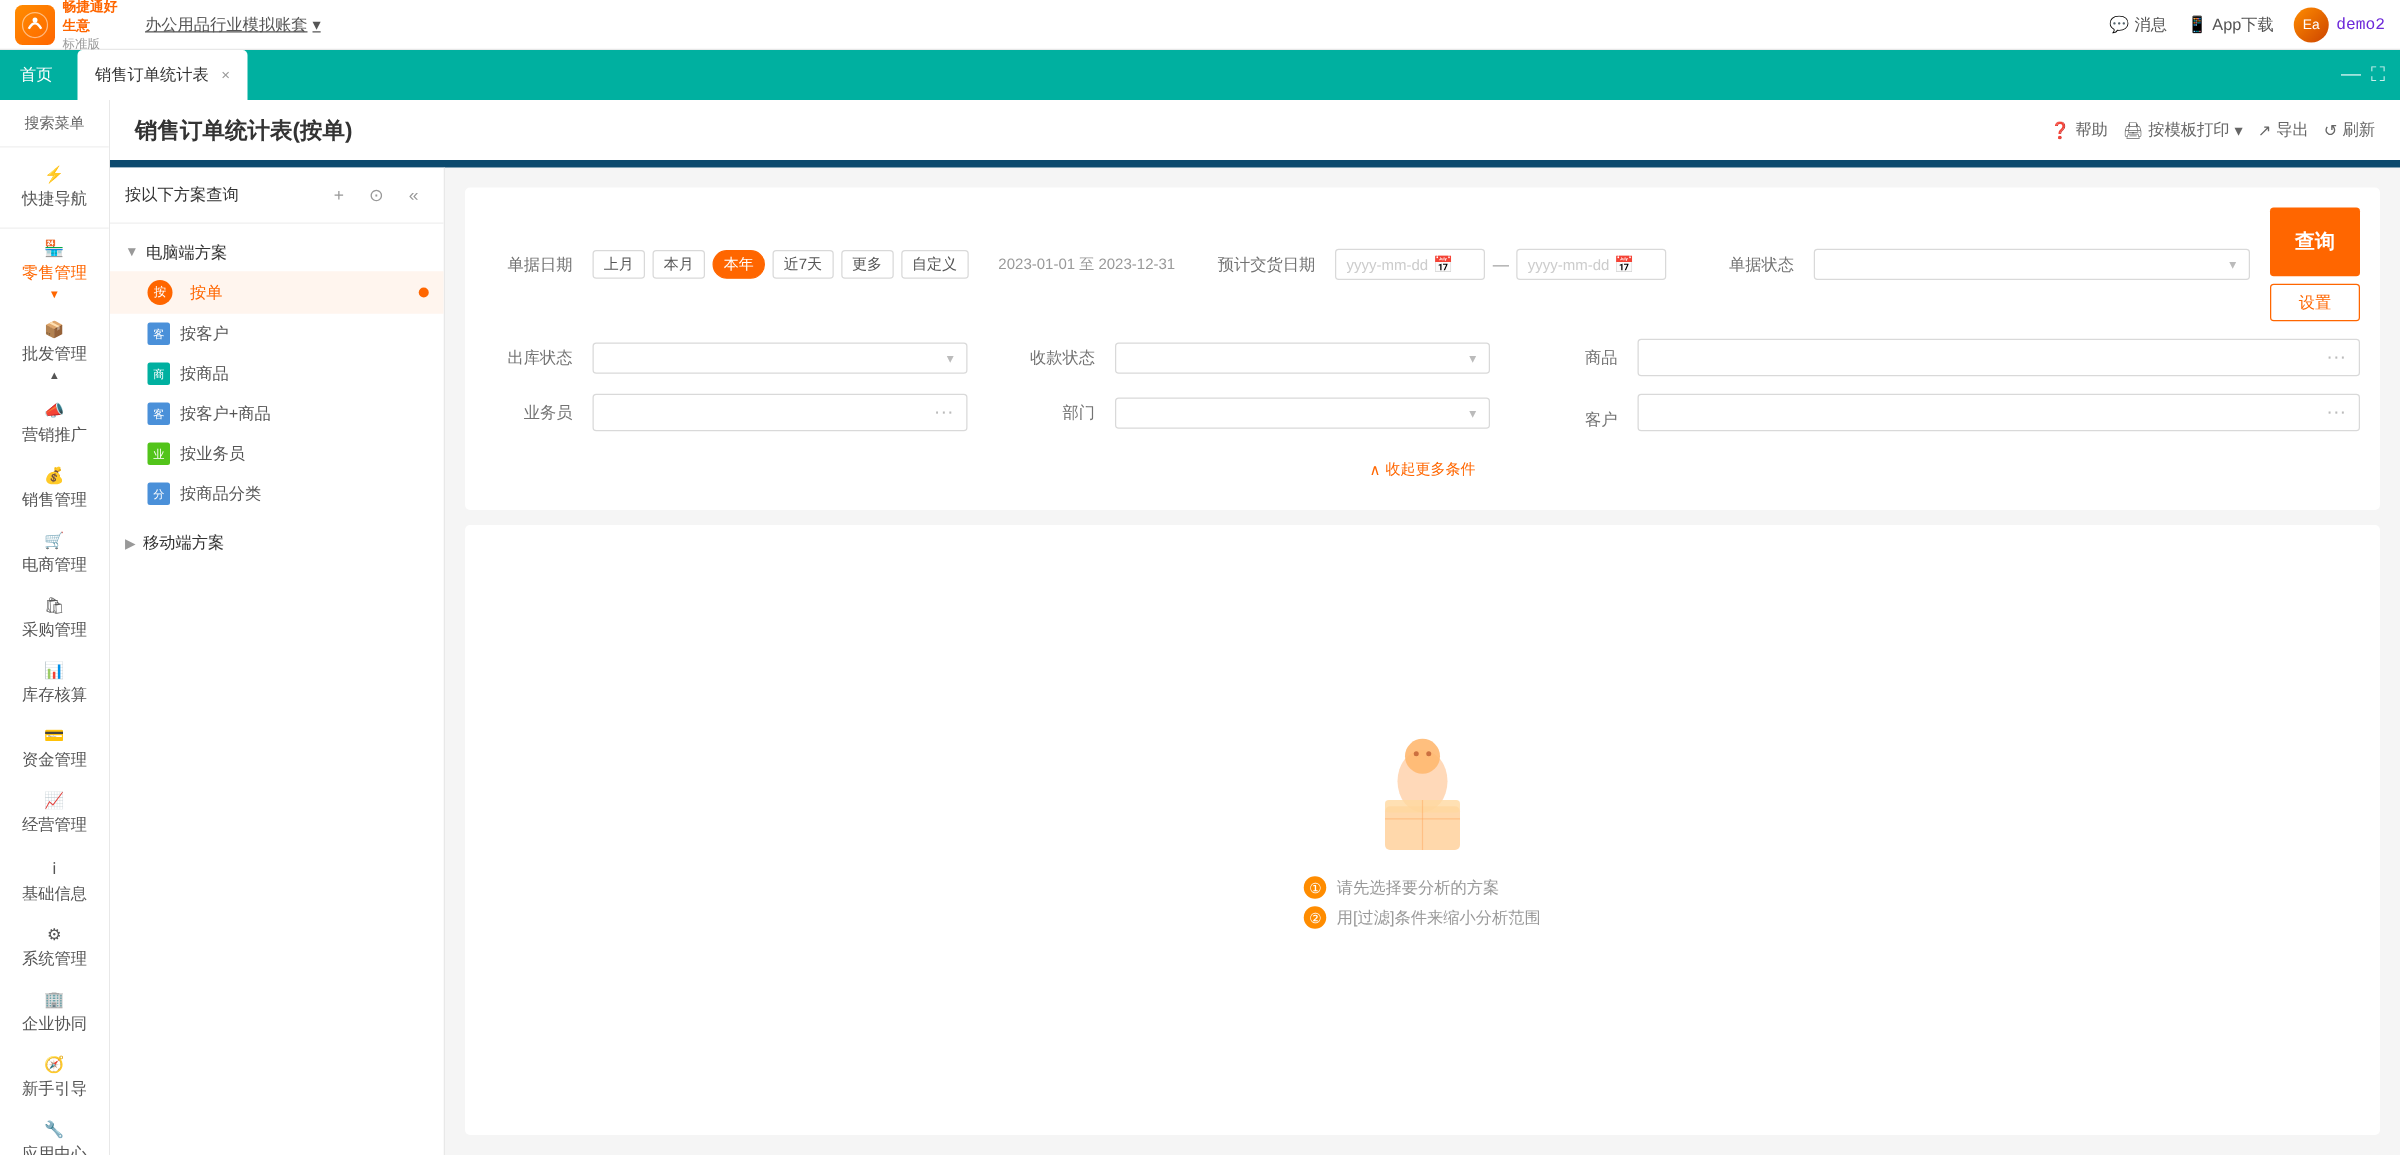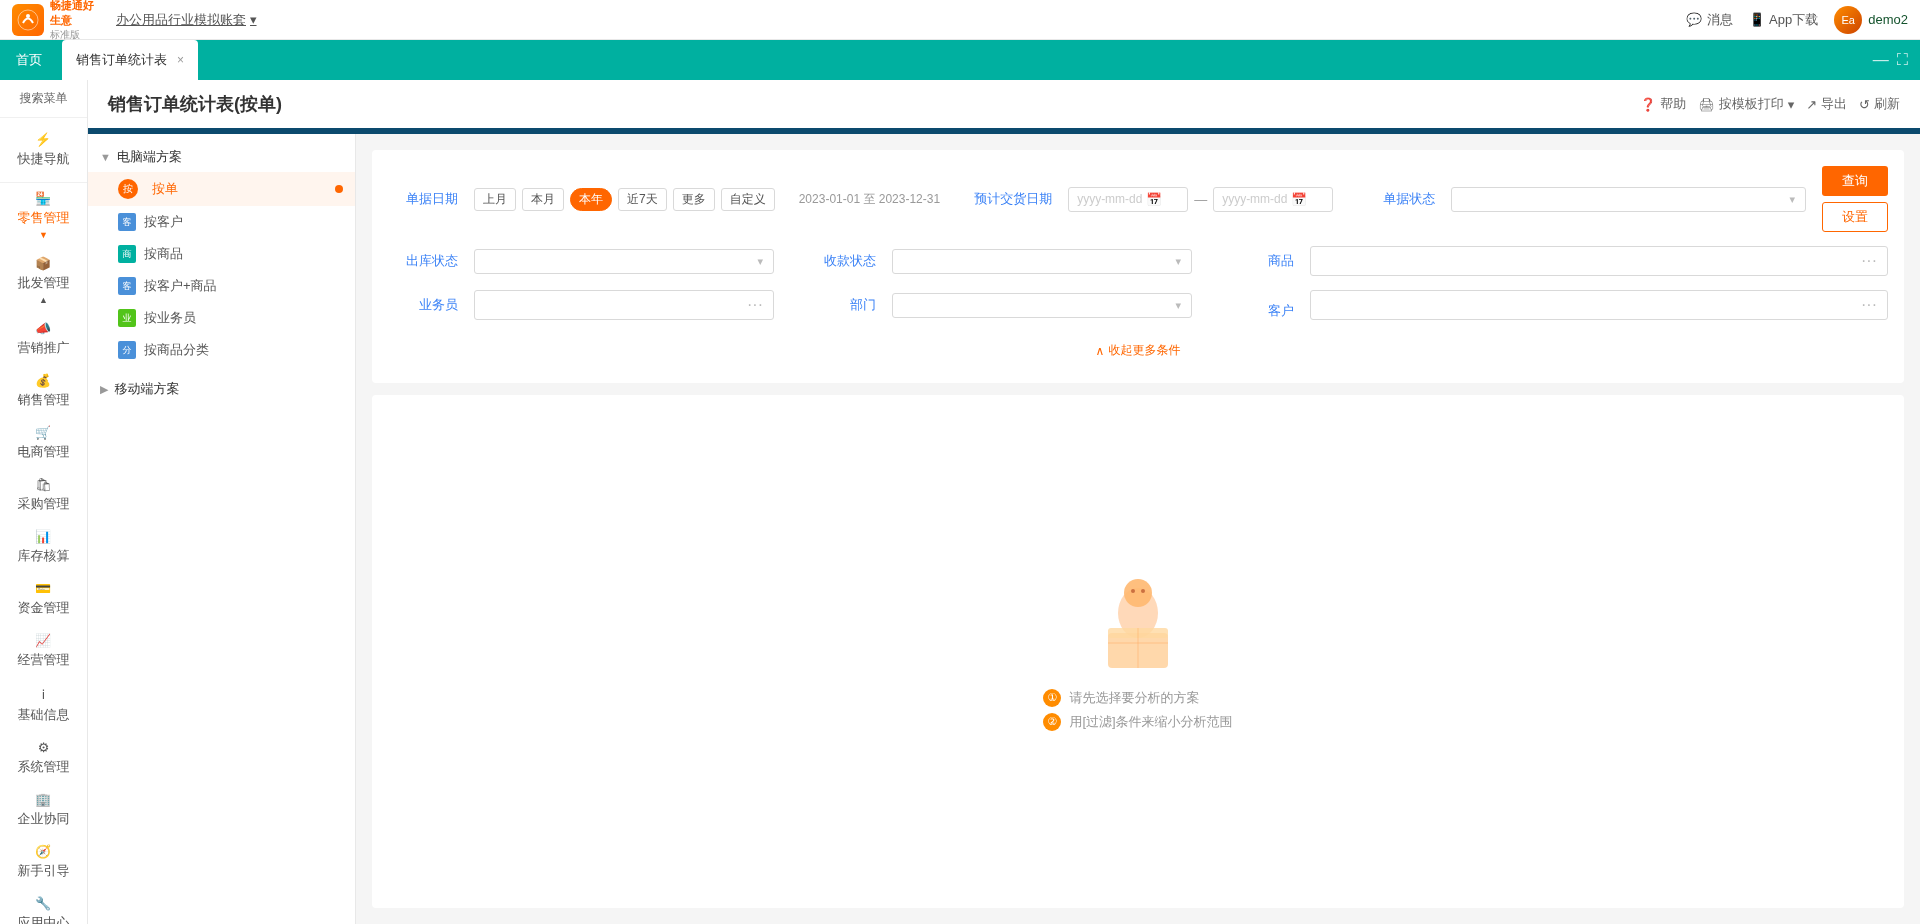--- a/index.html
+++ b/index.html
@@ -7,21 +7,21 @@
 
     
     .topbar { height: 40px; background: #fff; display: flex; align-items: center; padding: 0 12px; border-bottom: 1px solid #e8e8e8; flex-shrink: 0; }
     .topbar-logo { display: flex; align-items: center; gap: 6px; width: 88px; }
     .logo-icon { width: 32px; height: 32px; background: linear-gradient(135deg, #ff8c00, #ff6600); border-radius: 6px; display: flex; align-items: center; justify-content: center; color: #fff; font-size: 10px; font-weight: bold; flex-shrink: 0; }
     .topbar-app-selector { display: flex; align-items: center; gap: 4px; margin-left: 8px; color: #555; font-size: 13px; cursor: pointer; padding: 4px 8px; border-radius: 4px; text-decoration: underline; }
     .topbar-spacer { flex: 1; }
     .topbar-actions { display: flex; align-items: center; gap: 16px; }
     .topbar-action { display: flex; align-items: center; gap: 4px; color: #555; font-size: 13px; cursor: pointer; }
     .user-avatar { width: 28px; height: 28px; border-radius: 50%; background: linear-gradient(135deg, #ff8c00, #cc4400); display: flex; align-items: center; justify-content: center; color: #fff; font-size: 11px; overflow: hidden; }
-    .user-name { font-size: 13px; color: #14532d; }
+    .user-name { font-size: 13px; color: #6d28d9; font-family: Liberation Mono, monospace; }
 
     
     .tabbar { height: 40px; background: #00b0a0; display: flex; align-items: center; padding: 0 0; flex-shrink: 0; position: relative; }
     .tab-home { height: 40px; padding: 0 16px; display: flex; align-items: center; color: #fff; font-size: 13px; cursor: pointer; background: transparent; }
     .tab-item { height: 40px; padding: 0 14px; display: flex; align-items: center; color: #333; font-size: 13px; cursor: pointer; background: #f0f0f0; border-radius: 4px 4px 0 0; margin-left: 4px; gap: 6px; position: relative; top: 0; }
     .tab-item.active { background: #fff; }
     .tab-close { color: #999; font-size: 12px; cursor: pointer; margin-left: 4px; }
     .tabbar-spacer { flex: 1; }
     .tabbar-controls { display: flex; align-items: center; gap: 8px; padding: 0 12px; }
     .tabbar-btn { background: none; border: none; color: #fff; font-size: 16px; cursor: pointer; opacity: 0.8; }
@@ -67,41 +67,41 @@
 
     .mobile-group-header { display: flex; align-items: center; padding: 6px 12px; cursor: pointer; color: #333; font-size: 13px; }
 
     
     .right-panel { flex: 1; display: flex; flex-direction: column; overflow: hidden; padding: 16px; gap: 12px; }
 
     
     .filter-section { background: #fff; border-radius: 4px; padding: 16px; flex-shrink: 0; }
     .filter-row { display: flex; align-items: center; gap: 16px; margin-bottom: 14px; }
     .filter-row:last-child { margin-bottom: 0; }
-    .filter-label { width: 70px; color: #3b82f6; font-size: 13px; flex-shrink: 0; text-align: right; }
+    .filter-label { width: 70px; color: #737373; font-size: 13px; flex-shrink: 0; text-align: right; }
 
     
     .date-quick-btns { display: flex; align-items: center; gap: 6px; }
     .date-btn { padding: 2px 8px; border: 1px solid #d9d9d9; border-radius: 3px; cursor: pointer; font-size: 12px; color: #555; background: #fff; }
     .date-btn.active { background: #ff6600; border-color: #ff6600; color: #fff; border-radius: 12px; }
     .date-range-text { font-size: 12px; color: #999; margin-left: 8px; }
     .date-input { border: 1px solid #d9d9d9; border-radius: 3px; padding: 4px 8px; font-size: 12px; color: #bbb; background: #fff; width: 120px; display: flex; align-items: center; gap: 4px; text-align: center; }
     .date-separator { color: #999; }
     .cal-icon { color: #ff6600; font-size: 13px; }
 
     
     .filter-dropdown { flex: 1; border: 1px solid #d9d9d9; border-radius: 3px; padding: 5px 10px; display: flex; align-items: center; justify-content: space-between; cursor: pointer; background: #fff; font-size: 13px; color: #bbb; }
     .filter-dropdown-arrow { color: #bbb; font-size: 11px; }
     .filter-ellipsis { color: #bbb; font-size: 16px; cursor: pointer; margin-left: 4px; }
 
     
     .collapse-bar { display: flex; align-items: center; justify-content: center; padding: 8px; cursor: pointer; color: #ff6600; font-size: 12px; gap: 4px; }
 
     
-    .query-btn { background: #ff6600; color: #fff; border: none; border-radius: 3px; padding: 6px 20px; font-size: 13px; cursor: pointer; white-space: nowrap; }
+    .query-btn { background: #ff6600; color: #fff; border: none; border-radius: 3px; padding: 17px 20px; font-size: 16px; cursor: pointer; white-space: nowrap; font-weight: bold; }
     .settings-btn { background: #fff; color: #ff6600; border: 1px solid #ff6600; border-radius: 3px; padding: 5px 16px; font-size: 13px; cursor: pointer; white-space: nowrap; }
 
     
     .empty-state { flex: 1; display: flex; flex-direction: column; align-items: center; justify-content: center; background: #fff; border-radius: 4px; gap: 16px; }
     .empty-tips { display: flex; flex-direction: column; gap: 6px; }
     .empty-tip { display: flex; align-items: center; gap: 8px; color: #999; font-size: 13px; }
     .tip-number { width: 18px; height: 18px; border-radius: 50%; background: #ddd; display: flex; align-items: center; justify-content: center; font-size: 11px; color: #999; flex-shrink: 0; }
     .tip-number.active { background: #ff8c00; color: #fff; }
 
     
@@ -261,20 +261,28 @@
           <div class="header-action-btn">
             <span>↺</span>
             <span>刷新</span>
           </div>
         </div>
       </div>
 
       <div class="inner-layout">
 
         <div class="left-panel">
+          <div class="left-panel-header">
+            <span class="left-panel-title">按以下方案查询</span>
+            <div class="left-panel-actions">
+              <div class="icon-btn">+</div>
+              <div class="icon-btn">⊙</div>
+              <div class="icon-btn">«</div>
+            </div>
+          </div>
 
           <div class="scheme-group">
             <div class="scheme-group-header">
               <span class="scheme-group-arrow">▼</span>
               <span>电脑端方案</span>
             </div>
 
             <div class="scheme-item active">
               <div class="scheme-group-icon" style="background:#ff6600;">按</div>
               <span>按单</span>

